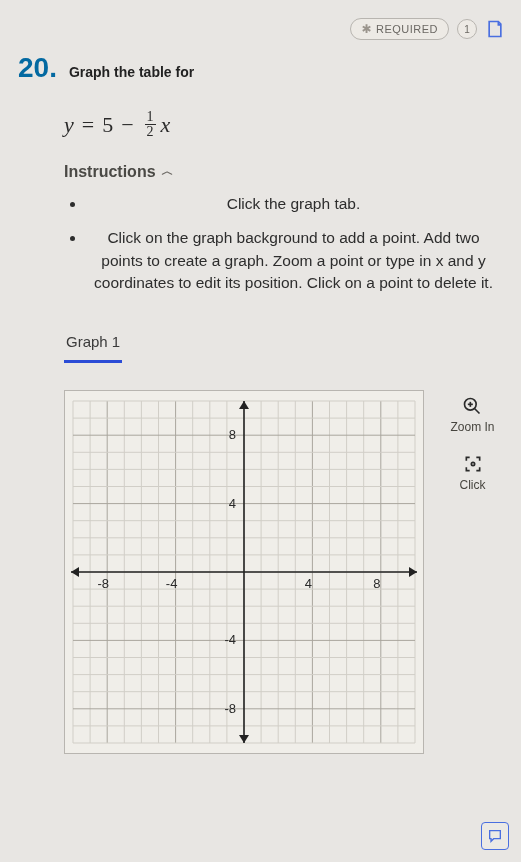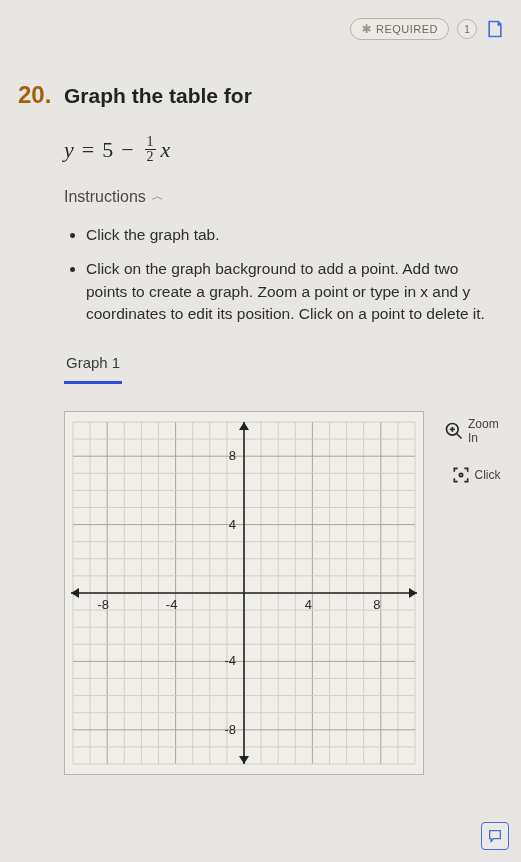--- a/index.html
+++ b/index.html
@@ -45,22 +45,22 @@
     display: inline-flex;
     align-items: center;
     justify-content: center;
     font-size: 10px;
     color: #6b6863;
     background: #edeae5;
   }
   .note-icon svg { display: block; }
 
   .q-row { display: flex; gap: 12px; align-items: baseline; }
-  .q-num { font-size: 24px; font-weight: 600; color: #a16207; min-width: 34px; margin-top: 29px; }
-  .q-title { font-size: 21px; font-weight: 700; color: #222; }
+  .q-num { font-size: 28px; font-weight: 600; color: #0369a1; min-width: 34px; }
+  .q-title { font-size: 14px; font-weight: 700; color: #222; }
 
   .content { margin-left: 46px; margin-top: 26px; }
 
   .equation {
     font-family: "Cambria Math", "STIX", "Times New Roman", serif;
     font-size: 22px;
     color: #2a2a2a;
     display: flex;
     align-items: center;
     gap: 2px;
@@ -80,35 +80,37 @@
   .frac .num { border-bottom: 1px solid #2a2a2a; padding: 0 2px; }
   .frac .den { padding: 0 2px; }
 
   .instructions-header {
     font-size: 16px;
     color: #4a4945;
     display: inline-flex;
     align-items: flex-start;
     gap: 6px;
     cursor: pointer;
-    margin-bottom: 18px;
+    margin-bottom: 12px;
+    font-weight: bold;
   }
   .chev { font-size: 12px; color: #6b6863; }
 
   ul.instr {
     list-style: disc;
     padding-left: 22px;
     font-size: 15.5px;
     color: #2d2d2d;
     line-height: 1.45;
+    text-align: center;
   }
   ul.instr li { margin-bottom: 12px; padding-right: 6px; }
 
   .tab-row {
-    margin-top: 24px;
+    margin-top: 34px;
     border-bottom: 1px solid transparent;
   }
   .tab {
     display: inline-block;
     font-size: 15px;
     color: #3a3a3a;
     padding: 4px 2px 10px 2px;
     border-bottom: 3px solid #2b4cd6;
     cursor: pointer;
   }
@@ -136,27 +138,26 @@
   .tools {
     display: flex;
     flex-direction: column;
     align-items: center;
     gap: 20px;
     margin-top: 6px;
     width: 84px;
   }
   .tool {
     display: flex;
-    flex-direction: row;
+    flex-direction: column;
     align-items: center;
     gap: 4px;
     color: #47453f;
     font-size: 12px;
     cursor: pointer;
-    margin-left: 6px;
   }
   .tool .glyph { font-size: 20px; color: #3a3a3a; line-height: 1; }
   .tool .glyph svg { display:block; }
 
   .chat-fab {
     position: absolute;
     right: 12px;
     bottom: 12px;
     width: 28px;
     height: 28px;

